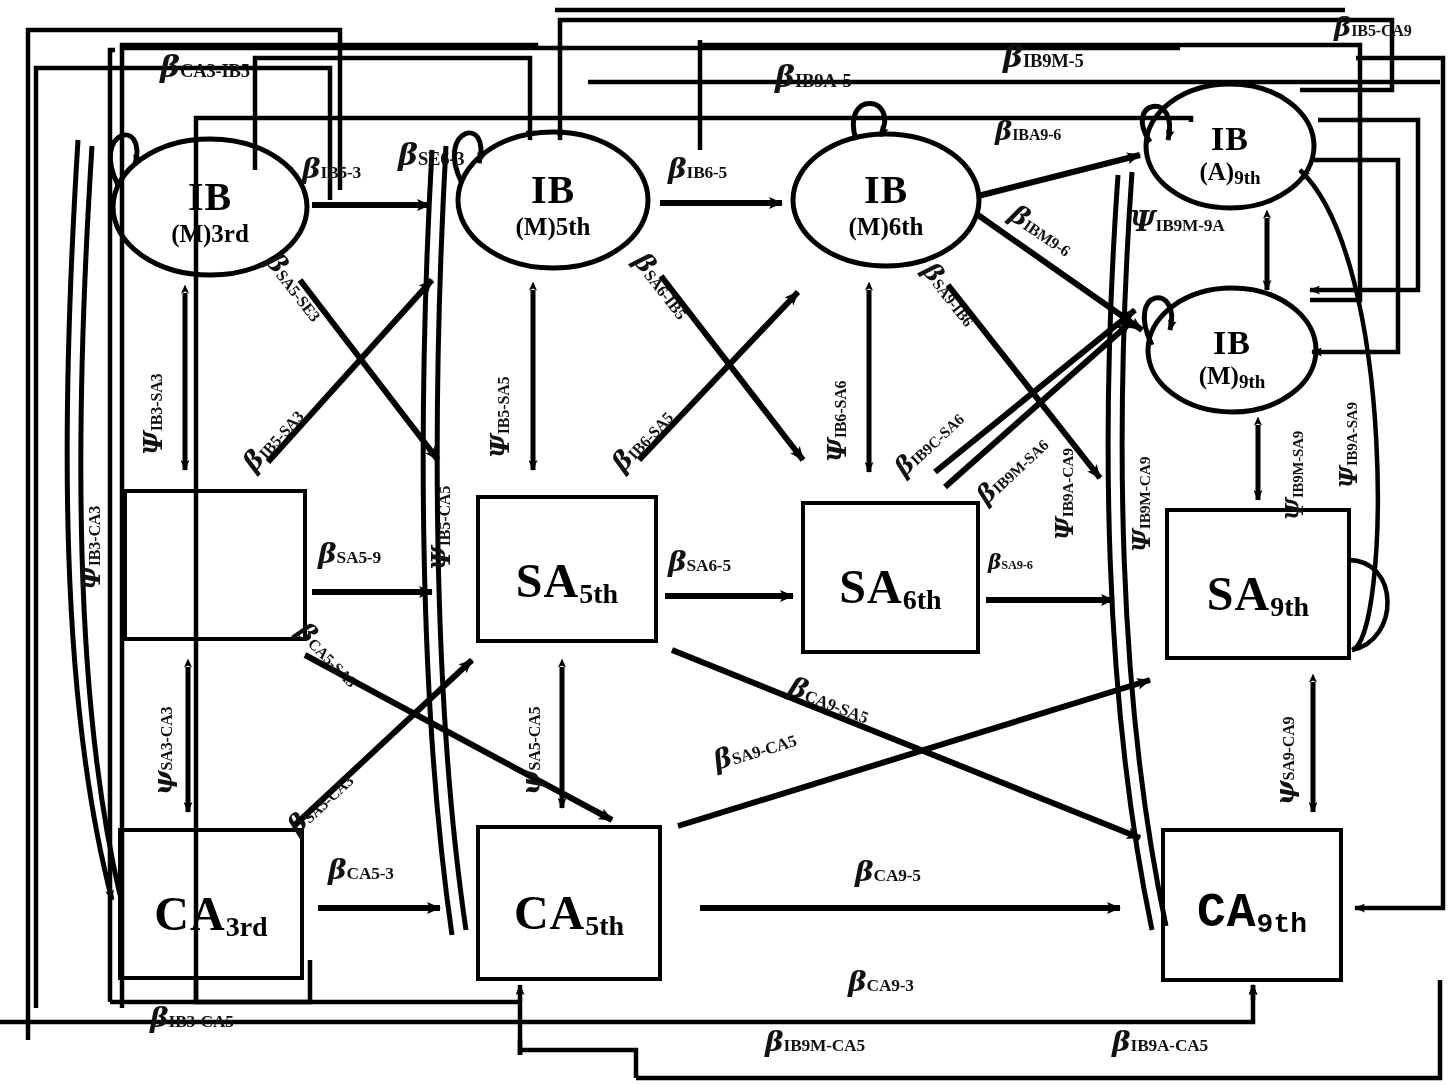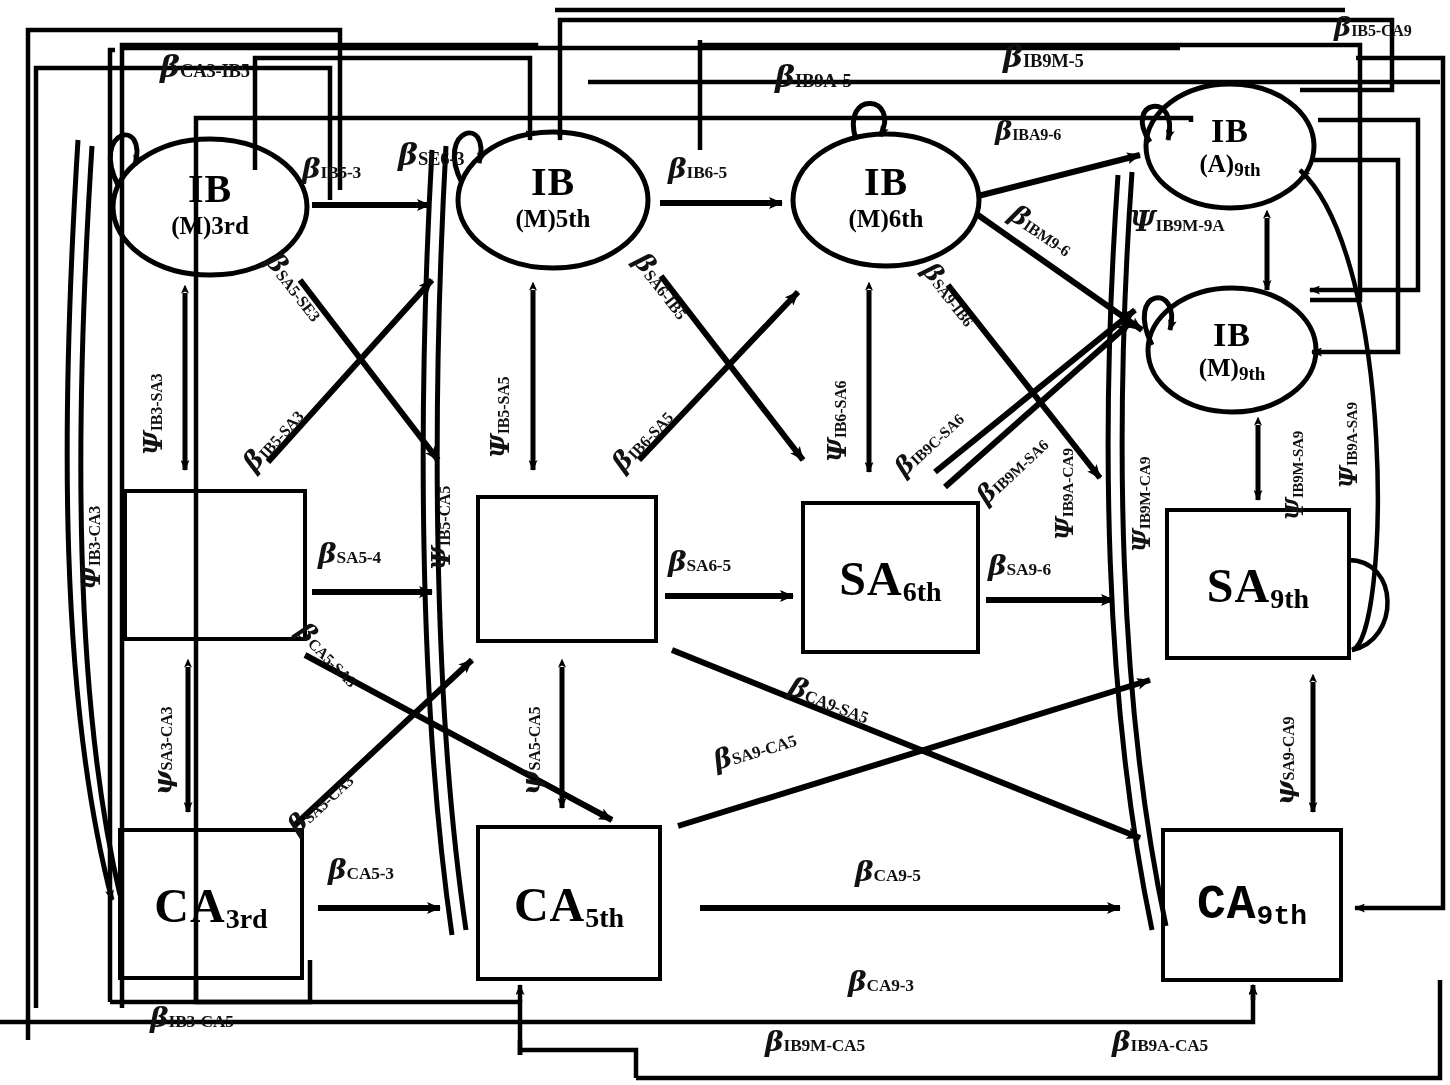--- a/index.html
+++ b/index.html
@@ -2,21 +2,21 @@
 <html><head>
 <meta charset="utf-8">
 <style>
   html,body{margin:0;padding:0;background:#fff;}
   body{font-family:"Liberation Serif", serif;}
   #stage{position:relative;width:1450px;height:1085px;background:#fff;overflow:hidden;}
   #stage svg{position:absolute;left:0;top:0;}
   .lbl{position:absolute;white-space:nowrap;color:#111;line-height:1;}
   .greek{font-family:"DejaVu Serif", serif;font-weight:bold;font-style:italic;}
   .sub{font-family:"Liberation Serif", serif;font-weight:bold;font-size:.62em;letter-spacing:-.2px;}
-  .nodelbl{position:absolute;text-align:center;font-weight:bold;color:#000;}
+  .nodelbl{position:absolute;text-align:center;font-weight:bold;color:#000;margin-top:8px;}
   .nodelbl .big{font-size:40px;letter-spacing:1px;}
   .nodelbl .small{font-size:25px;}
   .nodelbl .tiny{font-size:19px;}
 </style>
 </head>
 <body>
 
 <div id="stage">
 
 <svg width="1450" height="1085" viewBox="0 0 1450 1085">
@@ -192,20 +192,23 @@
 </div>
 <div class="nodelbl" style="left:1168px;top:112px;width:124px;">
   <div class="big" style="font-size:34px">IB</div>
   <div><span class="small">(A)</span><span class="tiny" style="vertical-align:-4px">9th</span></div>
 </div>
 <div class="nodelbl" style="left:1170px;top:316px;width:124px;">
   <div class="big" style="font-size:34px">IB</div>
   <div><span class="small">(M)</span><span class="tiny" style="vertical-align:-4px">9th</span></div>
 </div>
 
+<div class="nodelbl" style="left:478px;top:545px;width:178px;">
+  <span class="big" style="font-size:48px">SA</span><span class="small" style="font-size:28px;vertical-align:-6px">5th</span>
+</div>
 <div class="nodelbl" style="left:803px;top:551px;width:175px;">
   <span class="big" style="font-size:48px">SA</span><span class="small" style="font-size:28px;vertical-align:-6px">6th</span>
 </div>
 <div class="nodelbl" style="left:1167px;top:558px;width:182px;">
   <span class="big" style="font-size:48px">SA</span><span class="small" style="font-size:28px;vertical-align:-6px">9th</span>
 </div>
 <div class="nodelbl" style="left:120px;top:878px;width:182px;">
   <span class="big" style="font-size:48px">CA</span><span class="small" style="font-size:28px;vertical-align:-6px">3rd</span>
 </div>
 <div class="nodelbl" style="left:478px;top:877px;width:182px;">
@@ -289,26 +292,26 @@
   <span class="greek">Ψ</span><span class="sub">IB9M-9A</span>
 </div>
 <div class="lbl" style="left:1283px;top:520px;font-size:24px;transform:rotate(-90deg);transform-origin:left top;">
   <span class="greek">Ψ</span><span class="sub">IB9M-SA9</span>
 </div>
 <div class="lbl" style="left:1337px;top:488px;font-size:24px;transform:rotate(-90deg);transform-origin:left top;">
   <span class="greek">Ψ</span><span class="sub">IB9A-SA9</span>
 </div>
 
 <div class="lbl" style="left:318px;top:540px;font-size:28px;">
-  <span class="greek">β</span><span class="sub">SA5-4</span>
+  <span class="greek">β</span><span class="sub">SA5-9</span>
 </div>
 <div class="lbl" style="left:668px;top:548px;font-size:28px;">
   <span class="greek">β</span><span class="sub">SA6-5</span>
 </div>
-<div class="lbl" style="left:988px;top:552px;font-size:28px;">
+<div class="lbl" style="left:988px;top:552px;font-size:20px;">
   <span class="greek">β</span><span class="sub">SA9-6</span>
 </div>
 <div class="lbl" style="left:150px;top:795px;font-size:26px;transform:rotate(-90deg);transform-origin:left top;">
   <span class="greek">ψ</span><span class="sub">SA3-CA3</span>
 </div>
 <div class="lbl" style="left:518px;top:795px;font-size:26px;transform:rotate(-90deg);transform-origin:left top;">
   <span class="greek">ψ</span><span class="sub">SA5-CA5</span>
 </div>
 <div class="lbl" style="left:1272px;top:805px;font-size:26px;transform:rotate(-90deg);transform-origin:left top;">
   <span class="greek">ψ</span><span class="sub">SA9-CA9</span>

